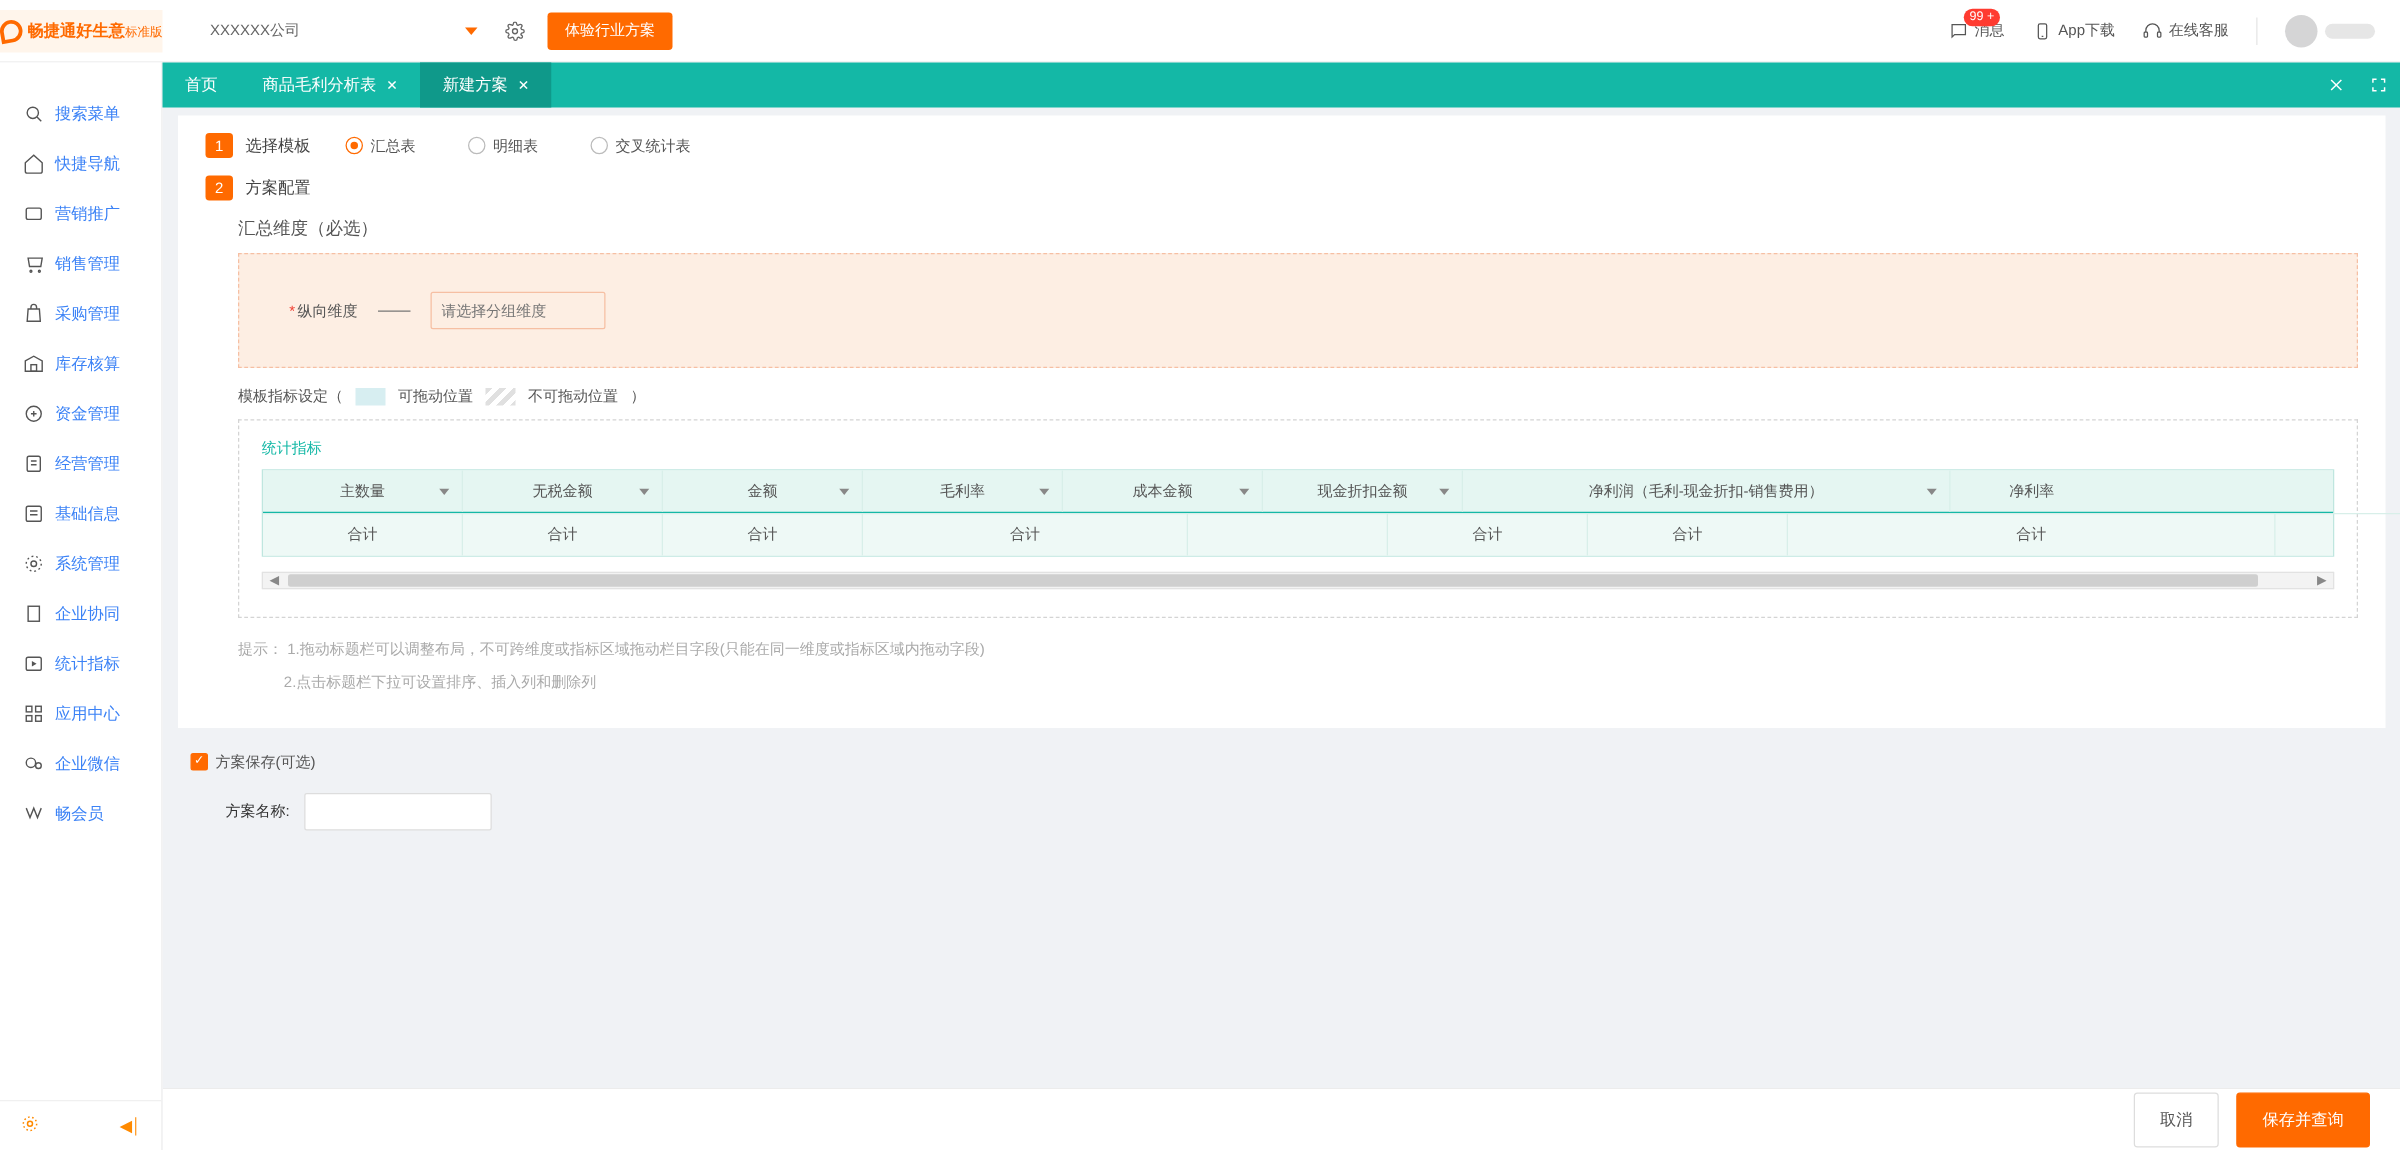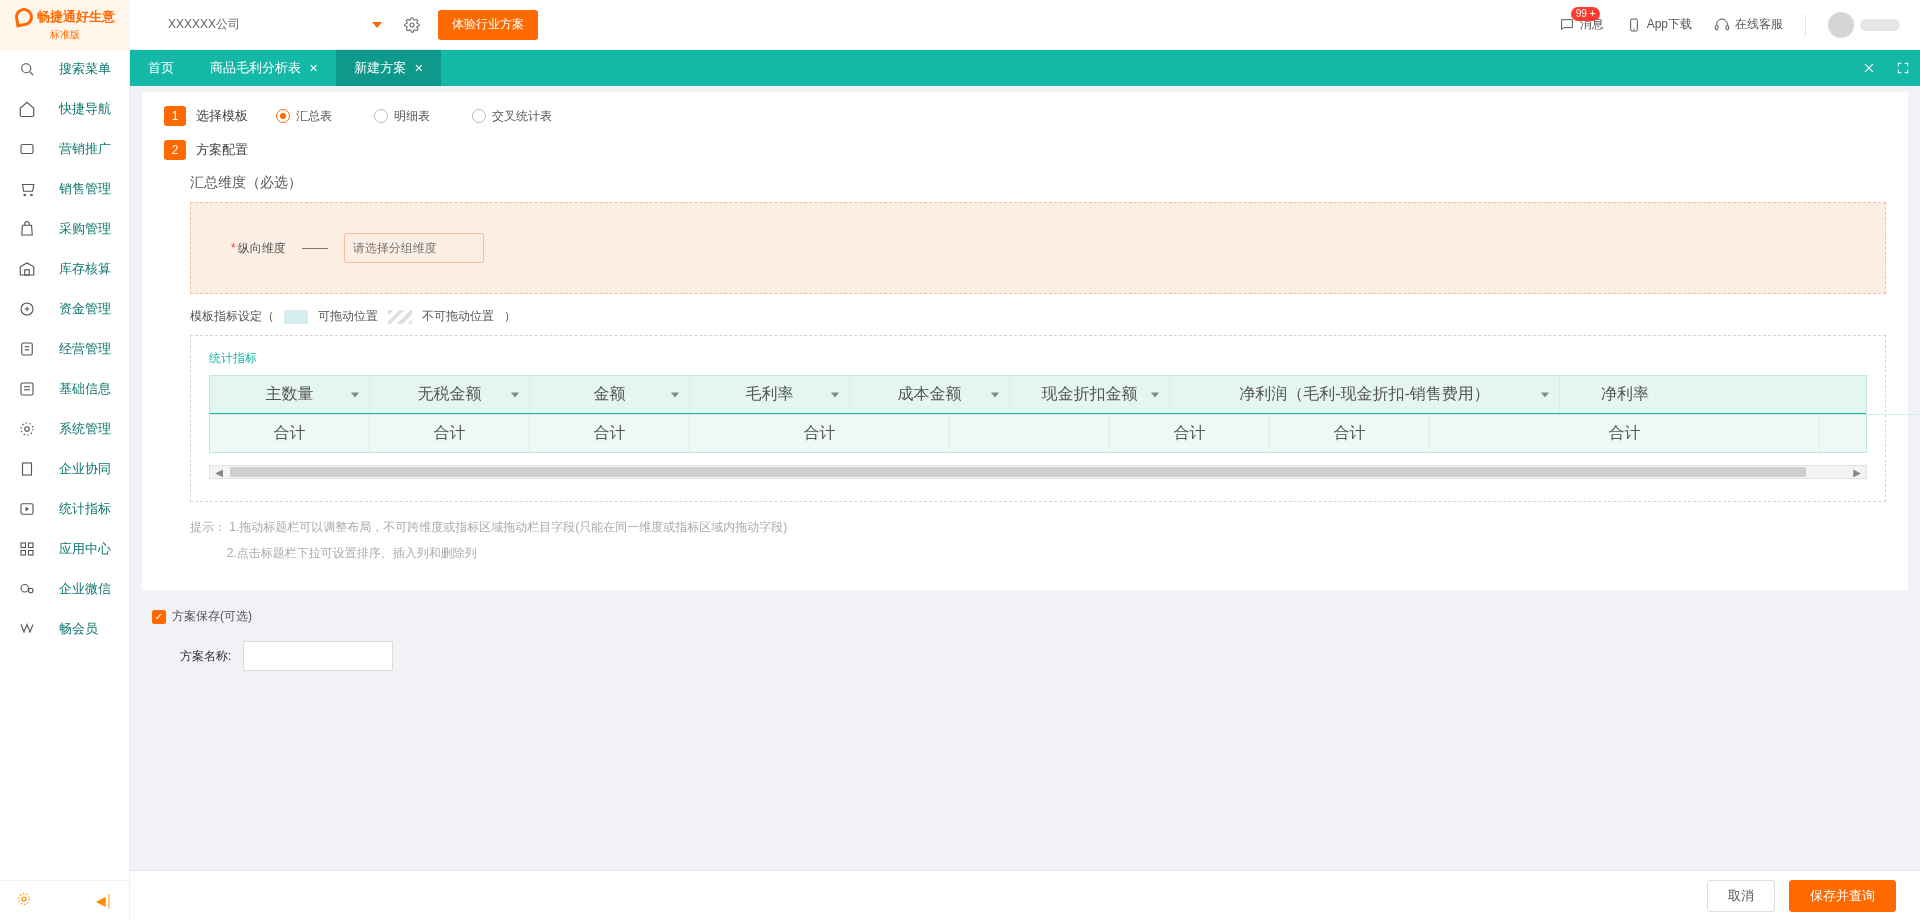--- a/index.html
+++ b/index.html
@@ -1,19 +1,19 @@
 <!DOCTYPE html>
 <html><head>
 <meta charset="utf-8">
 <style>
   *{box-sizing:border-box;margin:0;padding:0}
   body{font-family:"Microsoft YaHei","PingFang SC",Arial,sans-serif;font-size:12px;color:#333;background:#f0f2f5;width:1920px;height:920px;overflow:hidden}
   
   .top-header{height:50px;background:#fff;display:flex;align-items:center;padding:0 20px 0 0;border-bottom:1px solid #eee}
-  .logo-box{width:130px;height:50px;display:flex;flex-direction:column;align-items:center;justify-content:center;background:#fff5eb}
+  .logo-box{width:130px;height:34px;display:flex;flex-direction:row;align-items:center;justify-content:center;background:#fff5eb}
   .logo-row{display:flex;align-items:center;gap:4px}
   .logo-mark{width:18px;height:18px;border:3px solid #ff6a00;border-radius:50% 50% 50% 0;transform:rotate(-10deg)}
   .logo-text{font-size:13px;font-weight:600;color:#ff6a00}
   .logo-sub{font-size:10px;color:#ff6a00;margin-top:2px}
   .company-select{margin-left:30px;width:230px;height:30px;display:flex;align-items:center;justify-content:space-between;color:#666;padding:0 8px;cursor:pointer}
   .chev-down{width:0;height:0;border-left:5px solid transparent;border-right:5px solid transparent;border-top:6px solid #ff6a00}
   .gear{margin-left:14px;width:16px;height:16px;color:#666;cursor:pointer}
   .gear svg{width:16px;height:16px}
   .exp-btn{margin-left:18px;height:30px;padding:0 14px;background:#ff6a00;color:#fff;border:none;border-radius:3px;font-size:12px;cursor:pointer}
   .top-right{margin-left:auto;display:flex;align-items:center;gap:22px;color:#333}
@@ -21,21 +21,21 @@
   .badge{position:absolute;top:-9px;left:12px;background:#ff3b30;color:#fff;font-size:10px;padding:0 5px;border-radius:8px;line-height:14px}
   .tr-sep{width:1px;height:22px;background:#e5e5e5}
   .avatar{width:26px;height:26px;border-radius:50%;background:#d5d5d6}
   .avatar-holder{display:flex;align-items:center;gap:6px}
   .avatar-name{width:40px;height:12px;border-radius:6px;background:#e6e6e6}
   .ico{width:16px;height:16px;stroke:#555;fill:none;stroke-width:1.5}
 
   
   .sidebar{position:absolute;top:50px;left:0;width:130px;bottom:0;background:#fff;border-right:1px solid #eee;display:flex;flex-direction:column}
   .side-items{flex:1;padding-top:10px}
-  .side-item{display:flex;align-items:flex-start;gap:23px;height:40px;padding:0 18px;color:#0f766e;font-size:13px;cursor:pointer}
+  .side-item{display:flex;align-items:flex-end;gap:8px;height:40px;padding:0 18px;color:#3b82f6;font-size:13px;cursor:pointer}
   .side-ic{width:18px;height:18px;display:inline-flex;align-items:center;justify-content:center}
   .side-ic svg{width:18px;height:18px;stroke:#555;fill:none;stroke-width:1.5}
   .side-footer{height:40px;display:flex;align-items:center;justify-content:space-between;padding:0 16px;border-top:1px solid #f0f0f0}
   .side-footer svg{width:16px;height:16px;stroke:#ff8a00;fill:none;stroke-width:1.8}
   .collapse-ic{color:#ff8a00;font-weight:700}
 
   
   .tabbar{position:absolute;left:130px;right:0;top:50px;height:36px;background:#14b8a6;display:flex;align-items:stretch;color:#fff}
   .tab{display:flex;align-items:center;gap:8px;padding:0 18px;font-size:13px;cursor:pointer}
   .tab.active{background:#0f998a}
@@ -73,21 +73,21 @@
   .legend-row{display:flex;align-items:center;gap:10px;margin:14px 0 10px;color:#555;font-size:12px}
   .sw{display:inline-block;width:24px;height:14px}
   .sw.drag{background:#d7eef1}
   .sw.nodrag{background:repeating-linear-gradient(135deg,#e0e0e0 0 4px,#fff 4px 8px)}
 
   .tpl-box{border:1px dashed #d4d4d4;padding:14px 18px 22px}
   .tpl-head{color:#14b8a6;font-size:12px;margin-bottom:8px}
   .grid{border:1px solid #bfe6df;min-width:100%}
   .gh-row,.g-row,.g-sum{display:flex}
   .gh-row{background:#e5f6f2;border-bottom:1px solid #14b8a6}
-  .gcell{padding:8px 4px;text-align:center;color:#555;font-size:16px;border-right:1px solid #d8efe9;display:flex;align-items:flex-start;justify-content:center;gap:6px;position:relative}
+  .gcell{padding:8px 4px;text-align:center;color:#555;font-size:12px;border-right:1px solid #d8efe9;display:flex;align-items:flex-start;justify-content:center;gap:6px;position:relative}
   .gcell:last-child{border-right:none}
   .gh-chev{width:0;height:0;border-left:4px solid transparent;border-right:4px solid transparent;border-top:5px solid #888;position:absolute;right:10px;top:50%;transform:translateY(-50%)}
   .g-sum{background:#eef9f6}
   .g-row .gcell,.g-sum .gcell{border-top:1px solid #d8efe9}
   .c-w1{flex:0 0 160px}
   .c-w2{flex:0 0 160px}
   .c-w3{flex:0 0 160px}
   .c-w4{flex:0 0 260px}
   .c-w5{flex:0 0 160px}
   .c-w6{flex:0 0 160px}
@@ -103,21 +103,21 @@
   .hints{color:#aaa;font-size:12px;line-height:26px;margin-top:12px}
 
   .save-block{padding:18px 22px 20px;background:transparent}
   .chk{display:inline-flex;align-items:center;gap:6px;cursor:pointer;color:#555;font-size:12px}
   .chk-box{width:14px;height:14px;border:1px solid #ff6a00;background:#ff6a00;border-radius:2px;display:inline-flex;align-items:center;justify-content:center;color:#fff;font-size:10px;line-height:1}
   .name-row{display:flex;align-items:center;gap:12px;margin-top:16px;margin-left:28px}
   .name-row input{width:150px;height:30px;border:1px solid #ddd;border-radius:2px;padding:0 8px;outline:none;font-size:12px}
 
   
   .footer{position:fixed;left:130px;right:0;bottom:0;height:50px;background:#fff;border-top:1px solid #e6e6e6;display:flex;align-items:center;justify-content:flex-end;gap:14px;padding:0 24px}
-  .btn{height:32px;padding:0 20px;border-radius:3px;font-size:13px;cursor:pointer;border:1px solid #ddd;background:#fff;color:#555}
+  .btn{height:44px;padding:0 20px;border-radius:3px;font-size:13px;cursor:pointer;border:1px solid #ddd;background:#fff;color:#555}
   .btn.primary{background:#ff6a00;border-color:#ff6a00;color:#fff}
 </style>
 </head>
 <body>
 
 <div class="top-header">
   <div class="logo-box">
     <div class="logo-row">
       <span class="logo-mark"></span>
       <span class="logo-text">畅捷通好生意</span>

